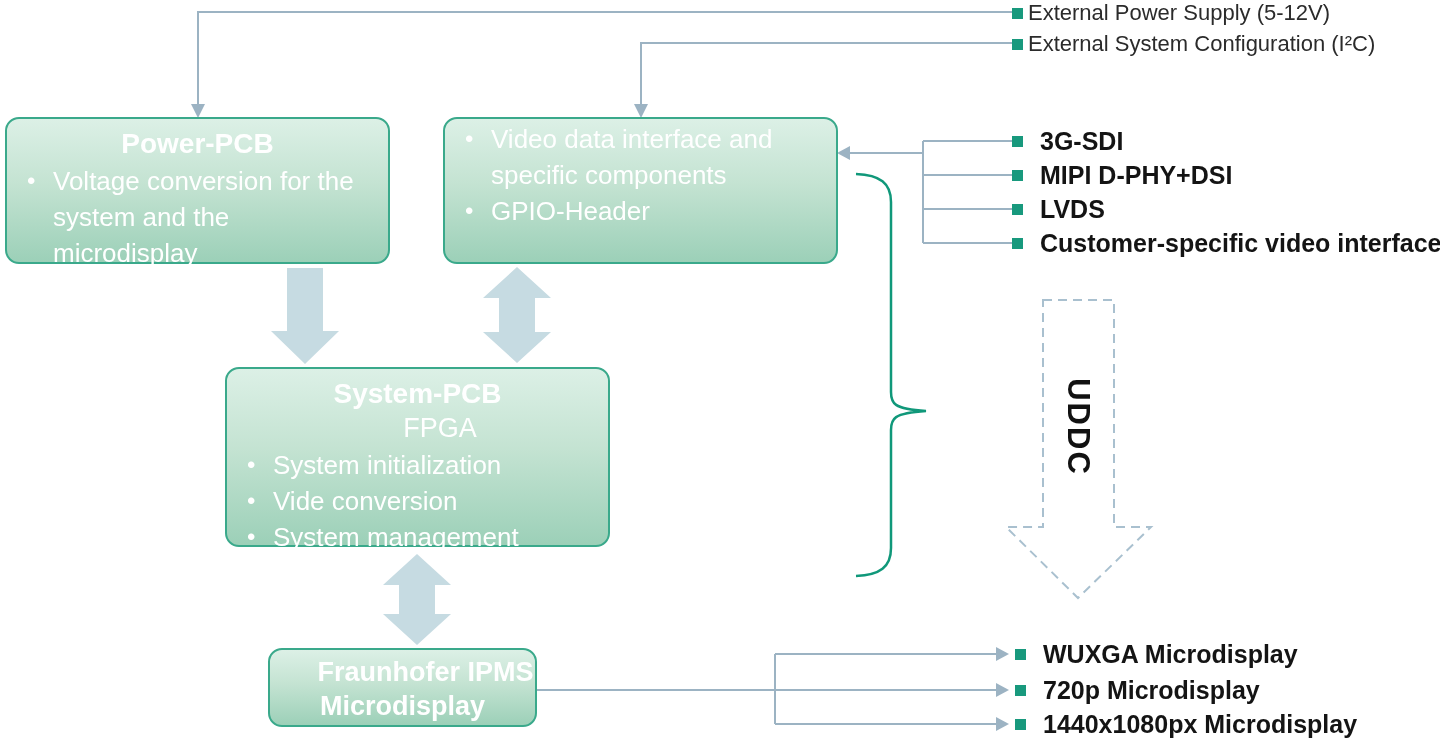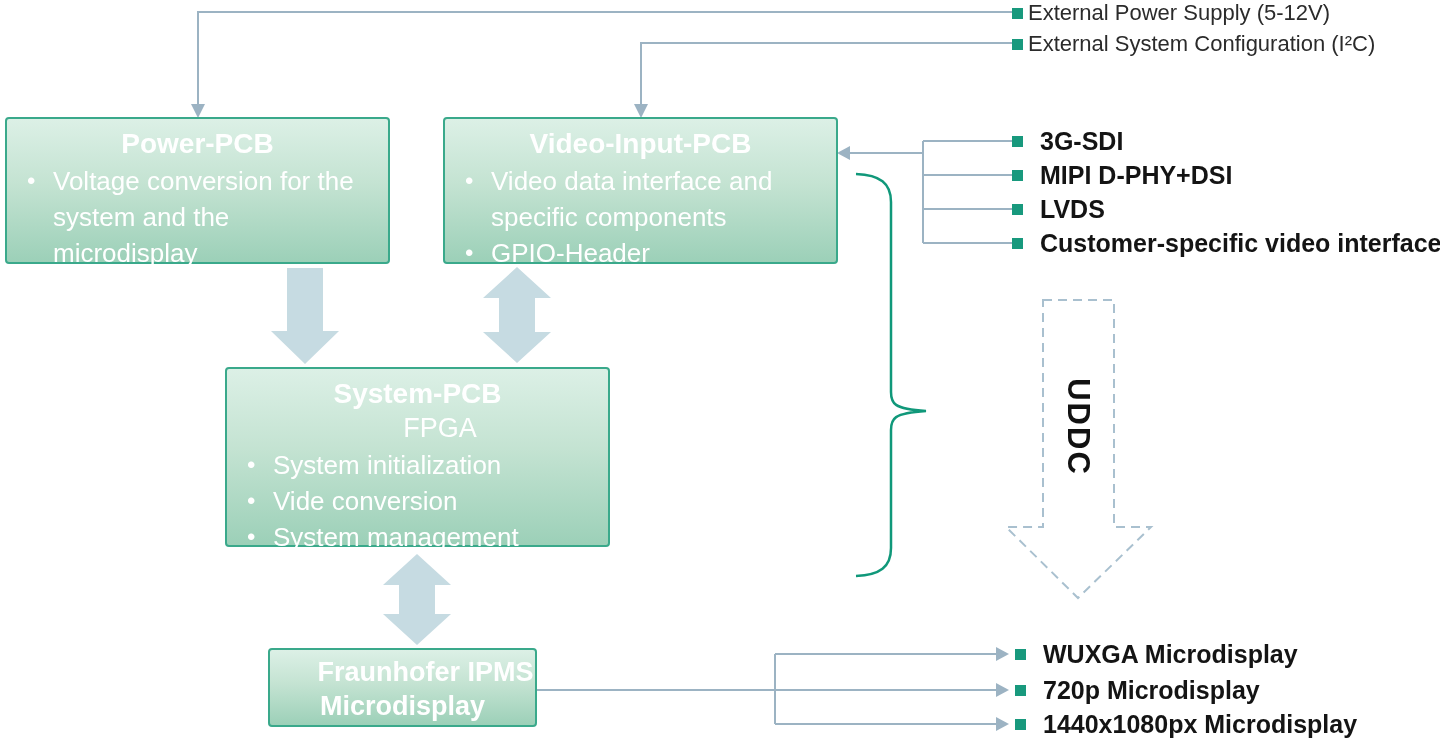--- a/index.html
+++ b/index.html
@@ -5,21 +5,21 @@
   html,body{margin:0;padding:0;background:#ffffff;}
   .stage{
     position:relative;width:1440px;height:740px;background:#ffffff;
     font-family:"Liberation Sans",sans-serif;overflow:hidden;
   }
   svg.wires{position:absolute;left:0;top:0;width:1440px;height:740px;}
 
   
   .pcb-box{
     position:absolute;box-sizing:border-box;
-    border:2px solid #3aa98b;border-radius:4px;
+    border:2px solid #3aa98b;border-radius:14px;
     background:linear-gradient(180deg,#dcf0e6 0%,#c4e3d2 45%,#9cd0b8 100%);
     color:#ffffff;
   }
   .pcb-title{font-size:28px;font-weight:bold;text-align:center;line-height:34px;padding-top:8px;}
   .pcb-sub{font-size:27px;text-align:center;line-height:34px;margin-left:45px;}
   .pcb-list{list-style:none;margin:2px 0 0 0;padding:0 6px 0 12px;}
   .pcb-list li{position:relative;padding-left:34px;font-size:26px;line-height:36px;max-width:302px;}
   .pcb-list li::before{content:"\2022";position:absolute;left:8px;top:0;font-size:24px;}
 
   
@@ -74,21 +74,20 @@
   </svg>
 
   <div class="pcb-box" style="left:5px;top:117px;width:385px;height:147px;">
     <div class="pcb-title">Power-PCB</div>
     <ul class="pcb-list">
       <li>Voltage conversion for the system and the microdisplay</li>
     </ul>
   </div>
 
   <div class="pcb-box" style="left:443px;top:117px;width:395px;height:147px;">
-    <div class="pcb-title">Video-Input-PCB</div>
     <ul class="pcb-list">
       <li>Video data interface and specific components</li>
       <li>GPIO-Header</li>
     </ul>
   </div>
 
   <div class="pcb-box" style="left:225px;top:367px;width:385px;height:180px;">
     <div class="pcb-title">System-PCB</div>
     <div class="pcb-sub">FPGA</div>
     <ul class="pcb-list">

